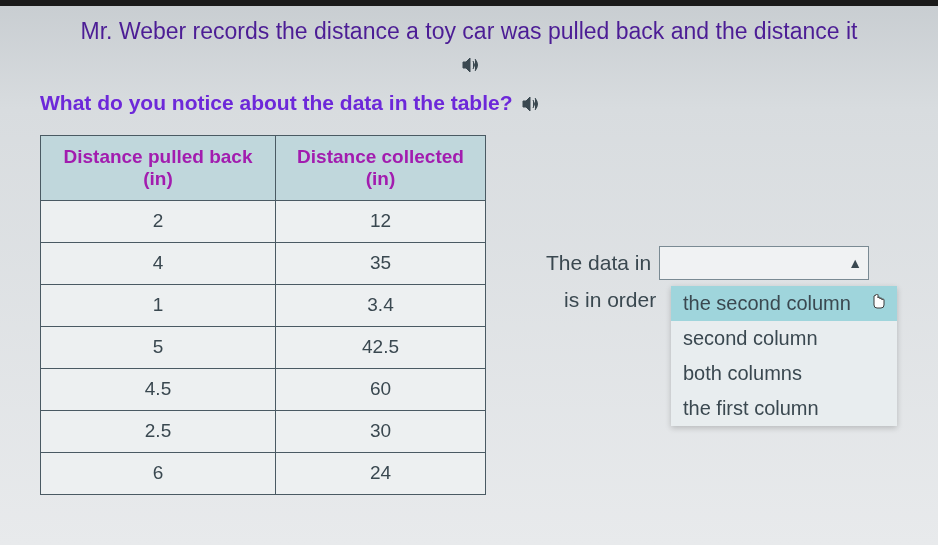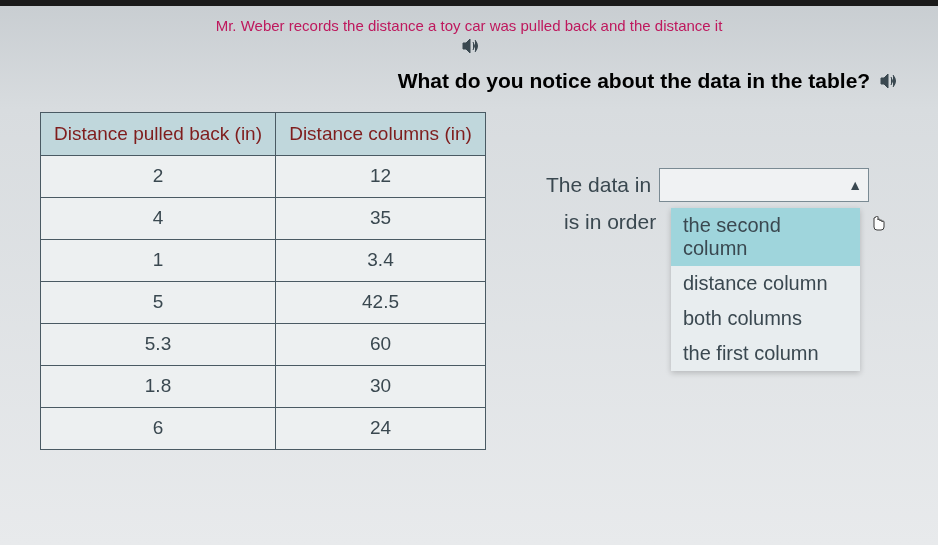--- a/index.html
+++ b/index.html
@@ -19,72 +19,72 @@
     .top-shadow {
       position: absolute;
       top: 0;
       left: 0;
       right: 0;
       height: 6px;
       background: #1a1a1a;
     }
     .intro {
       text-align: center;
-      font-size: 15px;
+      font-size: 23px;
       line-height: 1.4;
       margin-bottom: 10px;
       font-weight: 500;
-      color: #be185d;
+      color: #4c1d95;
     }
     .intro-line {
       display: inline;
     }
     .speaker {
       display: inline-block;
       vertical-align: middle;
       margin-left: 4px;
     }
     .question {
-      text-align: right;
+      text-align: left;
       font-size: 21px;
       font-weight: bold;
-      color: #000000;
+      color: #6d28d9;
       margin-bottom: 18px;
     }
     .content-row {
       display: flex;
       align-items: flex-start;
       gap: 60px;
     }
     table {
       border-collapse: collapse;
       background: #e9edef;
     }
     th, td {
       border: 1.5px solid #4a5a63;
       padding: 8px 10px;
       text-align: center;
       font-size: 19px;
     }
     th {
       background: #c0d7dc;
-      font-weight: normal;
-      color: #7f1d1d;
+      font-weight: bold;
+      color: #a21caf;
       padding: 10px 12px;
     }
     td {
       background: #edf0f1;
       color: #3a4850;
       height: 42px;
     }
     th:first-child, td:first-child { width: 235px; }
     th:last-child, td:last-child { width: 210px; }
     
     .answer-area {
-      margin-top: 56px;
+      margin-top: 111px;
       font-size: 21px;
       color: #3a4850;
       position: relative;
     }
     .answer-line1 {
       display: flex;
       align-items: center;
       gap: 8px;
       margin-bottom: 8px;
     }
@@ -106,21 +106,21 @@
     .answer-line2 {
       padding-left: 18px;
     }
     .dropdown-list {
       position: absolute;
       left: 125px;
       top: 40px;
       background: #e8edef;
       border: 0;
       box-shadow: 0 2px 6px rgba(0,0,0,0.2);
-      width: 189px;
+      width: 226px;
     }
     .dropdown-item {
       padding: 6px 12px;
       font-size: 20px;
       color: #3a4850;
       cursor: pointer;
     }
     .dropdown-item.selected {
       background: #9fd5dc;
     }
@@ -153,67 +153,67 @@
         <path d="M1 5 h3 l4 -4 v14 l-4 -4 h-3 z M11 4 q3 4 0 8 M13 2 q5 6 0 12" fill="#3a4850" stroke="#3a4850" stroke-width="1"></path>
       </svg>
   </span>
 </div>
 
 <div class="content-row">
   <table>
     <thead>
       <tr>
         <th>Distance pulled back (in)</th>
-        <th>Distance columns (in)</th>
+        <th>Distance collected (in)</th>
       </tr>
     </thead>
     <tbody>
       <tr>
         <td>2</td>
         <td>12</td>
       </tr>
       <tr>
         <td>4</td>
         <td>35</td>
       </tr>
       <tr>
         <td>1</td>
         <td>3.4</td>
       </tr>
       <tr>
         <td>5</td>
         <td>42.5</td>
       </tr>
       <tr>
-        <td>5.3</td>
+        <td>4.5</td>
         <td>60</td>
       </tr>
       <tr>
-        <td>1.8</td>
+        <td>2.5</td>
         <td>30</td>
       </tr>
       <tr>
         <td>6</td>
         <td>24</td>
       </tr>
     </tbody>
   </table>
 
   <div class="answer-area">
     <div class="answer-line1">
       <span>The data in</span>
       <div class="dropdown-box">
         <span class="dropdown-caret">▲</span>
       </div>
     </div>
     <div class="answer-line2">is in order</div>
 
     <div class="dropdown-list">
       <div class="dropdown-item selected">the second column</div>
-      <div class="dropdown-item">distance column</div>
+      <div class="dropdown-item">second column</div>
       <div class="dropdown-item">both columns</div>
       <div class="dropdown-item">the first column</div>
     </div>
     <div class="cursor-hand">
       <svg width="22" height="22" viewBox="0 0 22 22">
           <path d="M6 2 v9 q0 3 3 3 h4 q3 0 3 -3 v-5 q0 -1 -1 -1 t-1 1 v-1 q0 -1 -1 -1 t-1 1 v-1 q0 -1 -1 -1 t-1 1 v-3 q0 -1 -1 -1 t-1 1 z" fill="#fdfdfd" stroke="#3a3a3a" stroke-width="1"></path>
         </svg>
     </div>
   </div>
 </div>

